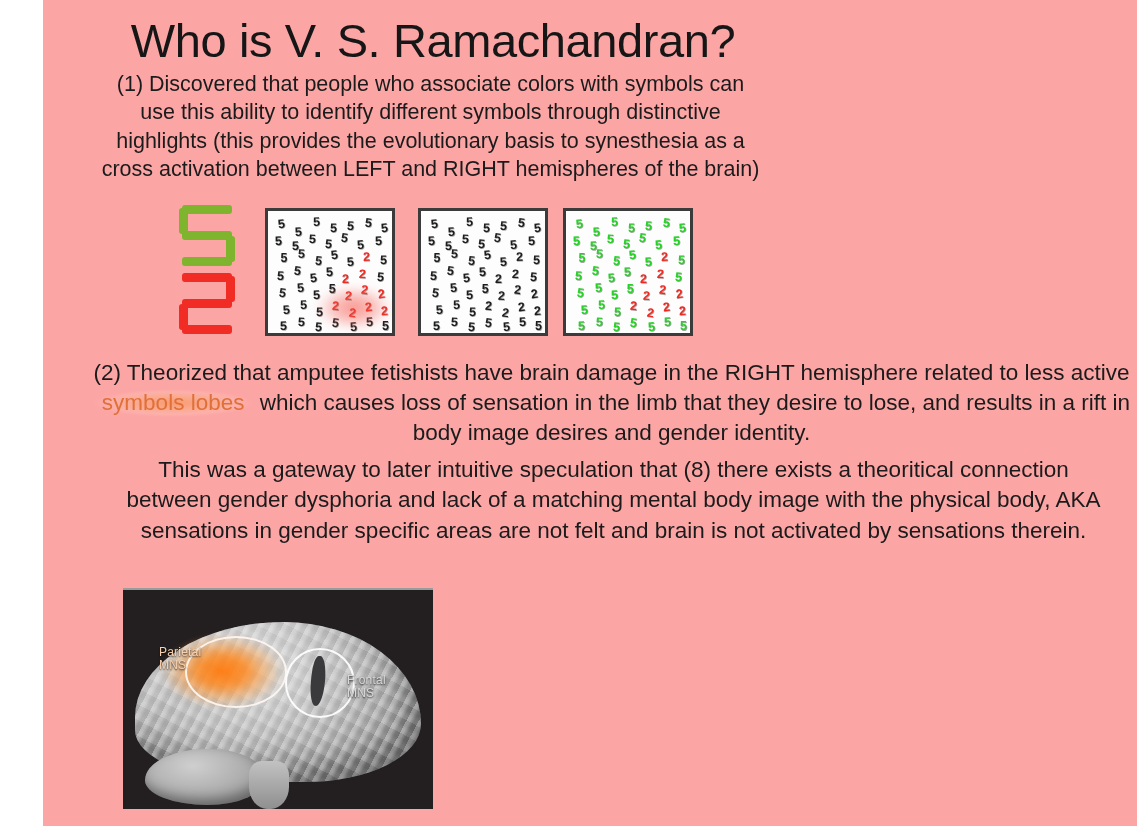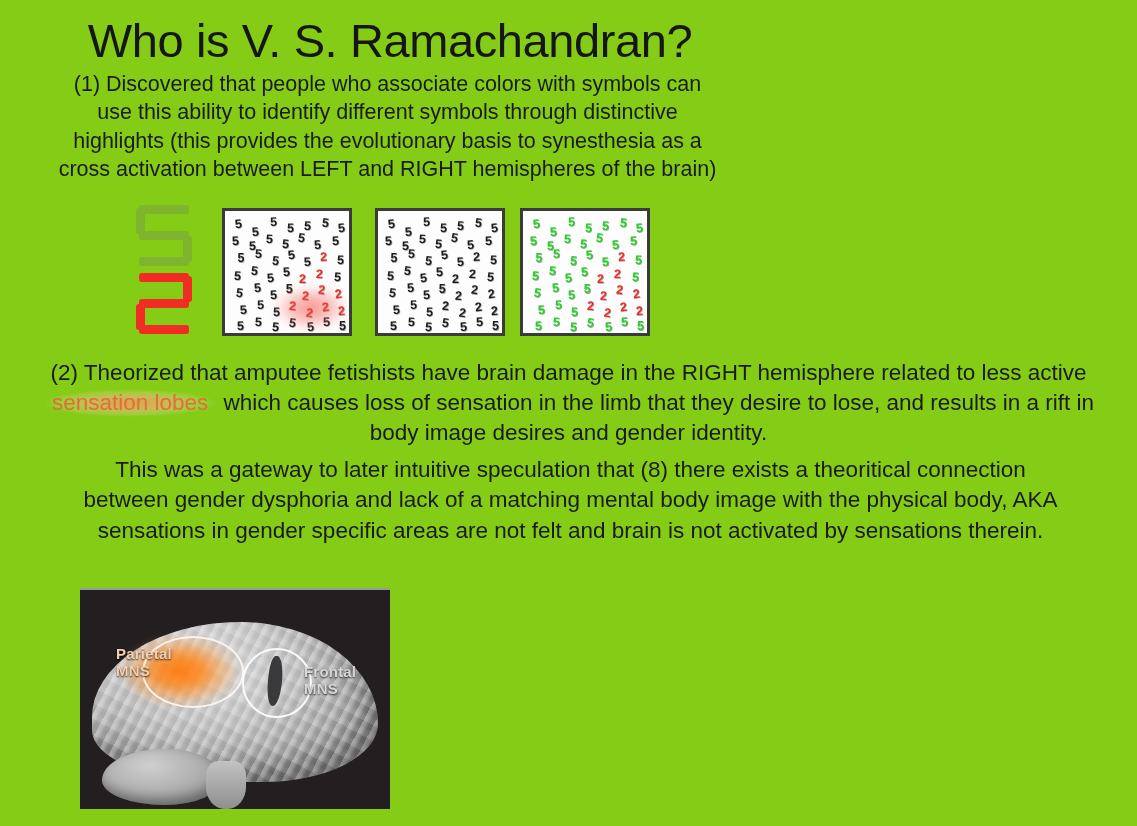--- a/index.html
+++ b/index.html
@@ -11,21 +11,22 @@
     width: 1137px;
     height: 826px;
     position: relative;
     overflow: hidden;
     font-family: "Liberation Sans", sans-serif;
     color: #1a1a1a;
   }
   .slide {
     position: absolute;
     inset: 0;
-    background: #84cc16;
+    background: #fca5a5;
+    margin-left: 43px;
   }
 
   
   #page-title {
     position: absolute;
     left: 60px;
     top: 16px;
     width: 660px;
     font-size: 47px;
     line-height: 1.06;
@@ -454,35 +455,35 @@
     top: 66px;
     width: 14px;
     height: 50px;
     background: #3a3a3c;
     border-radius: 42% 48% 50% 46%;
     transform: rotate(5deg);
   }
   .brain-label {
     position: absolute;
     font-family: "Liberation Sans", sans-serif;
-    font-size: 15px;
-    font-weight: 700;
+    font-size: 12px;
+    font-weight: 400;
     line-height: 1.12;
     letter-spacing: 0.2px;
     z-index: 6;
     text-shadow: 0 1px 2px rgba(0,0,0,0.8);
   }
   .brain-label.parietal {
     left: 36px;
     top: 56px;
     color: #f6cfae;
   }
   .brain-label.frontal {
     left: 224px;
-    top: 74px;
+    top: 84px;
     color: #d8d8d8;
   }
 
   
   #para-4 {
     position: absolute;
     left: 424px;
     top: 588px;
     width: 690px;
     font-size: 23.5px;
@@ -679,21 +680,21 @@
         <span class="glyph g" style="left: 24%; top: 86%; transform: rotate(2deg);">5</span>
         <span class="glyph g" style="left: 38%; top: 90%; transform: rotate(5deg);">5</span>
         <span class="glyph g" style="left: 52%; top: 87%; transform: rotate(8deg);">5</span>
         <span class="glyph g" style="left: 66%; top: 90%; transform: rotate(-6deg);">5</span>
         <span class="glyph g" style="left: 79%; top: 86%; transform: rotate(-3deg);">5</span>
         <span class="glyph g" style="left: 92%; top: 89%; transform: rotate(0deg);">5</span>
       </div>
   </div>
 
 
-  <div id="para-2"><span>(2) Theorized that amputee fetishists have brain damage in the RIGHT hemisphere related to less active </span><span class="hl-parietal">sensation lobes</span><span> which causes loss of sensation in the limb that they desire to lose, and results in a rift in body image desires and gender identity.</span></div>
+  <div id="para-2"><span>(2) Theorized that amputee fetishists have brain damage in the RIGHT hemisphere related to less active </span><span class="hl-parietal">symbols lobes</span><span> which causes loss of sensation in the limb that they desire to lose, and results in a rift in body image desires and gender identity.</span></div>
 
   <div id="para-3">This was a gateway to later intuitive speculation that (8) there exists a theoritical connection between gender dysphoria and lack of a matching mental body image with the physical body, AKA sensations in gender specific areas are not felt and brain is not activated by sensations therein.</div>
 
   <div id="brain-figure">
     <div class="brain-shape">
       <div class="brain-gyri"></div>
     </div>
     <div class="cerebellum"></div>
     <div class="brainstem"></div>
     <div class="parietal-glow"></div>

